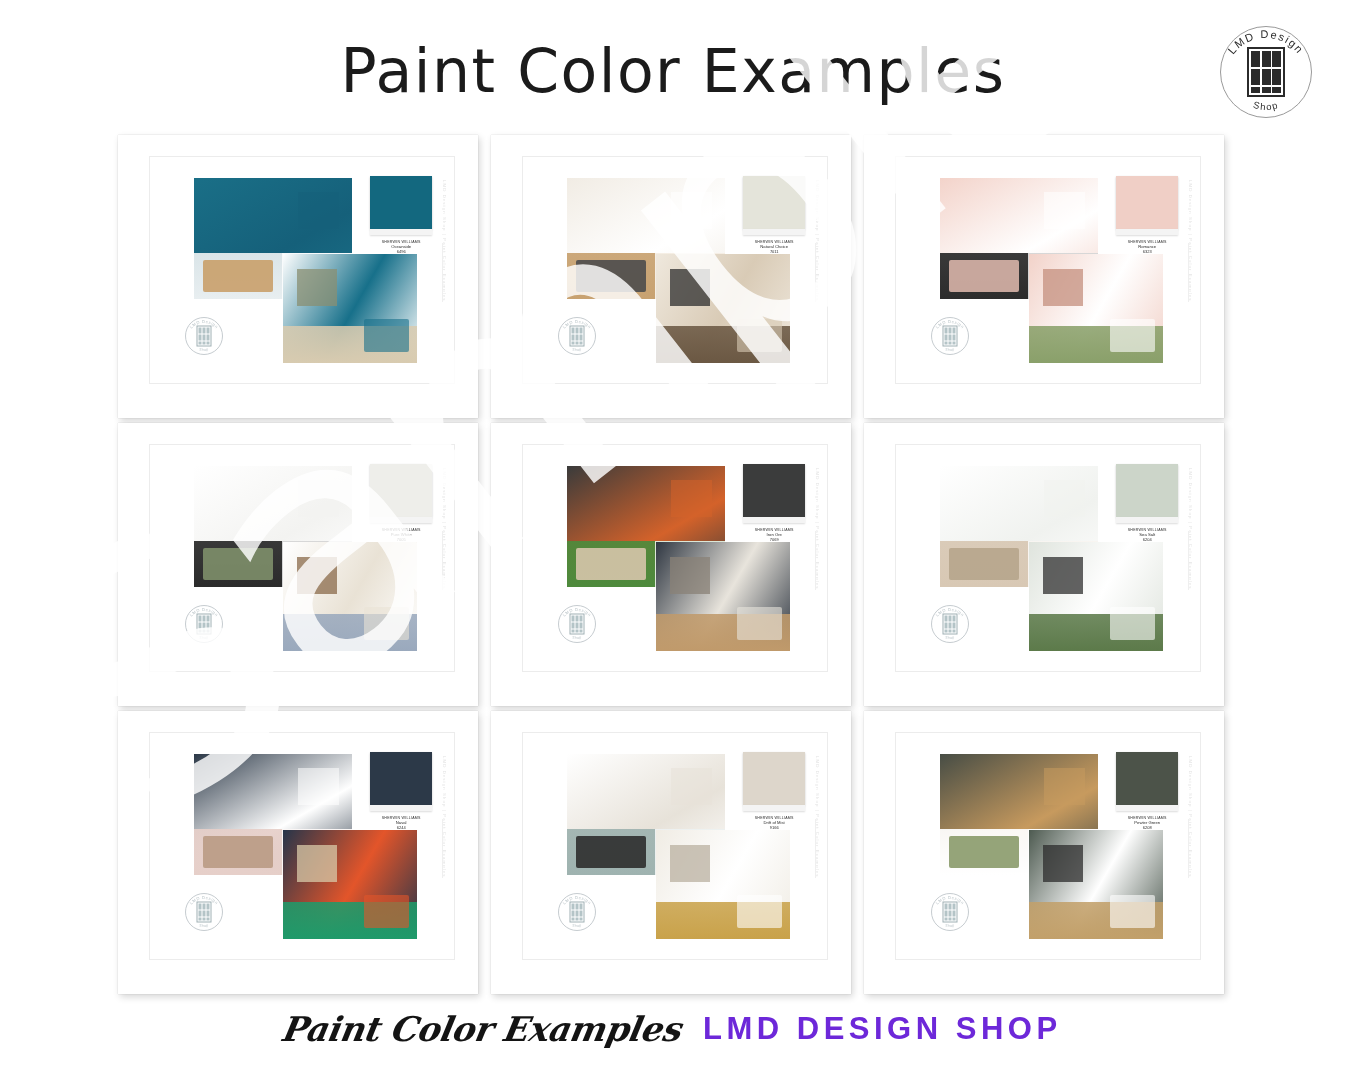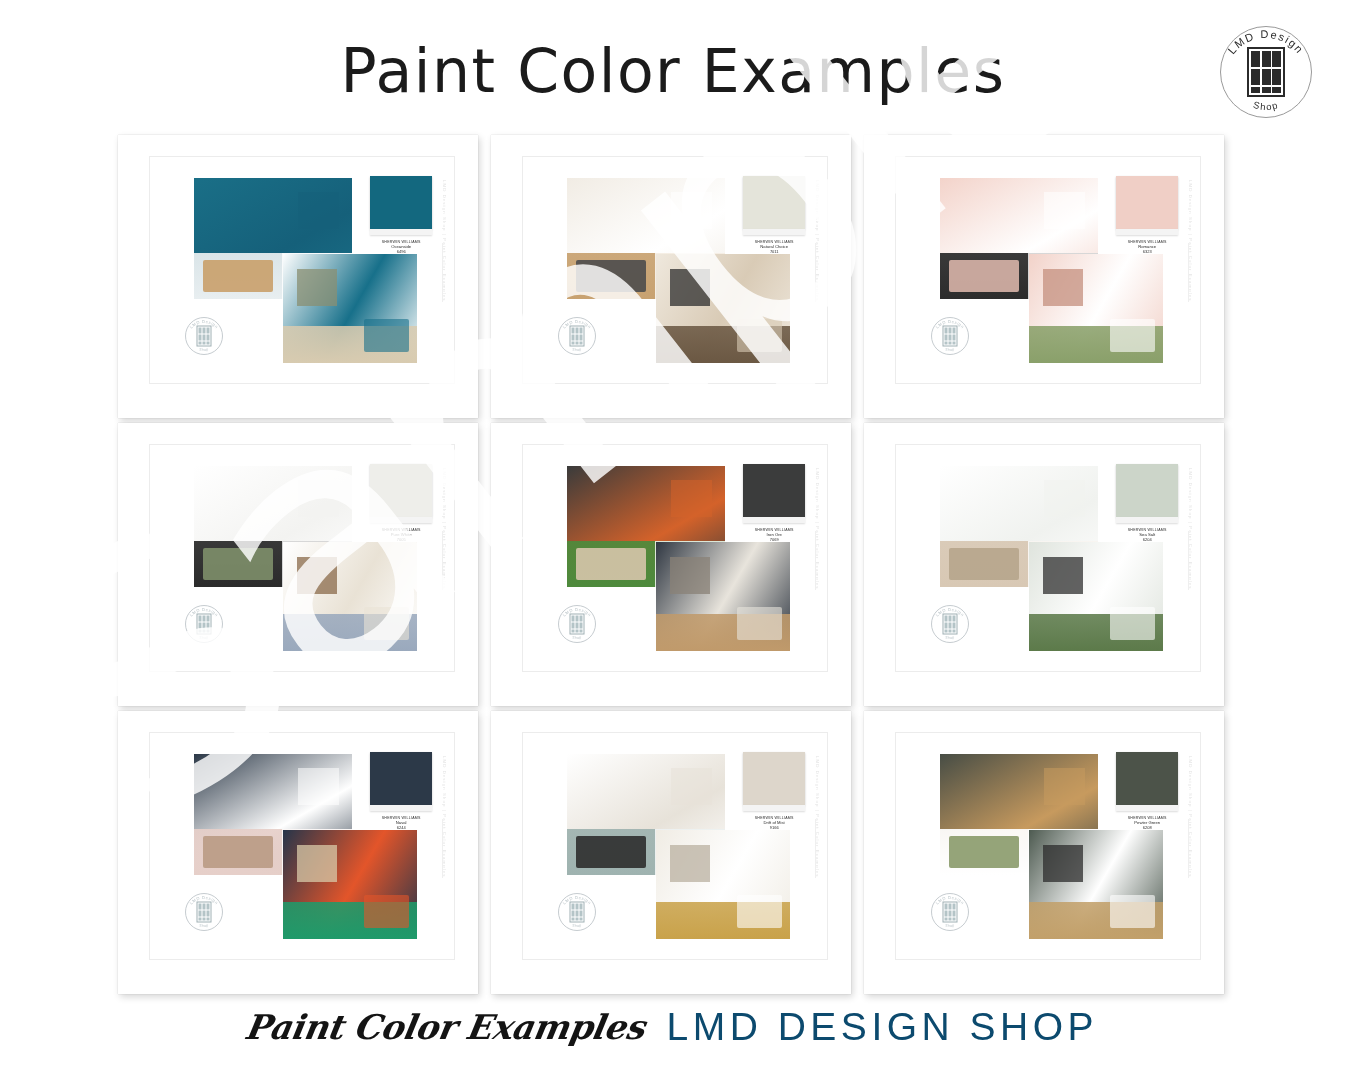--- a/index.html
+++ b/index.html
@@ -166,21 +166,21 @@
   }
   #footer-script{
     font-family:"DejaVu Serif", serif;
     font-style:italic;font-size:34px;font-weight:600;
     color:#141414;
     transform:skewX(-12deg);
     letter-spacing:-0.5px;
   }
   #footer-brand{
     font-family:"Liberation Sans", sans-serif;
-    font-size:39px;letter-spacing:4.5px;color:#0c4a6e;
+    font-size:31px;letter-spacing:4.5px;color:#6d28d9;font-weight:bold;
   }
 </style>
 </head>
 <body>
 
 <div id="page-title">Paint Color Examples</div>
 
 <div id="brand-logo">
   <div class="logo-ring"></div>
   <svg class="logo-arc-top" viewBox="0 0 108 112">

